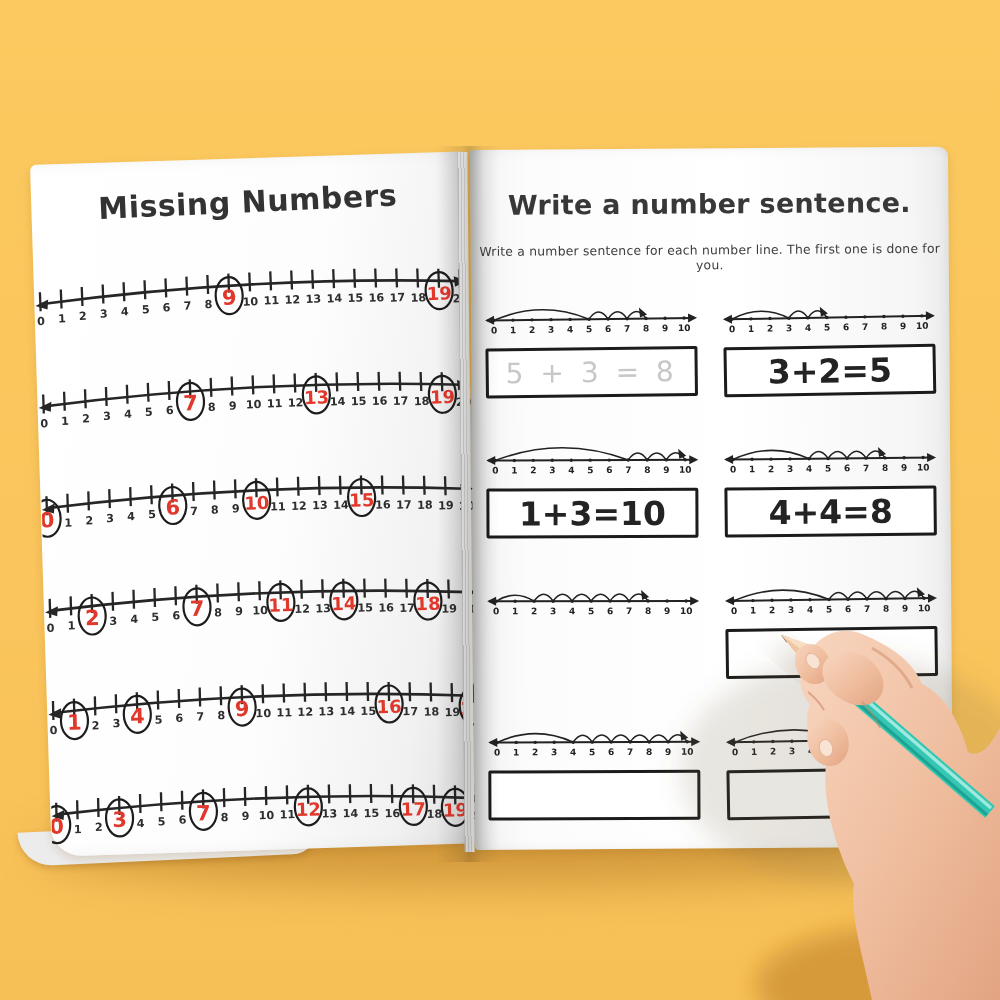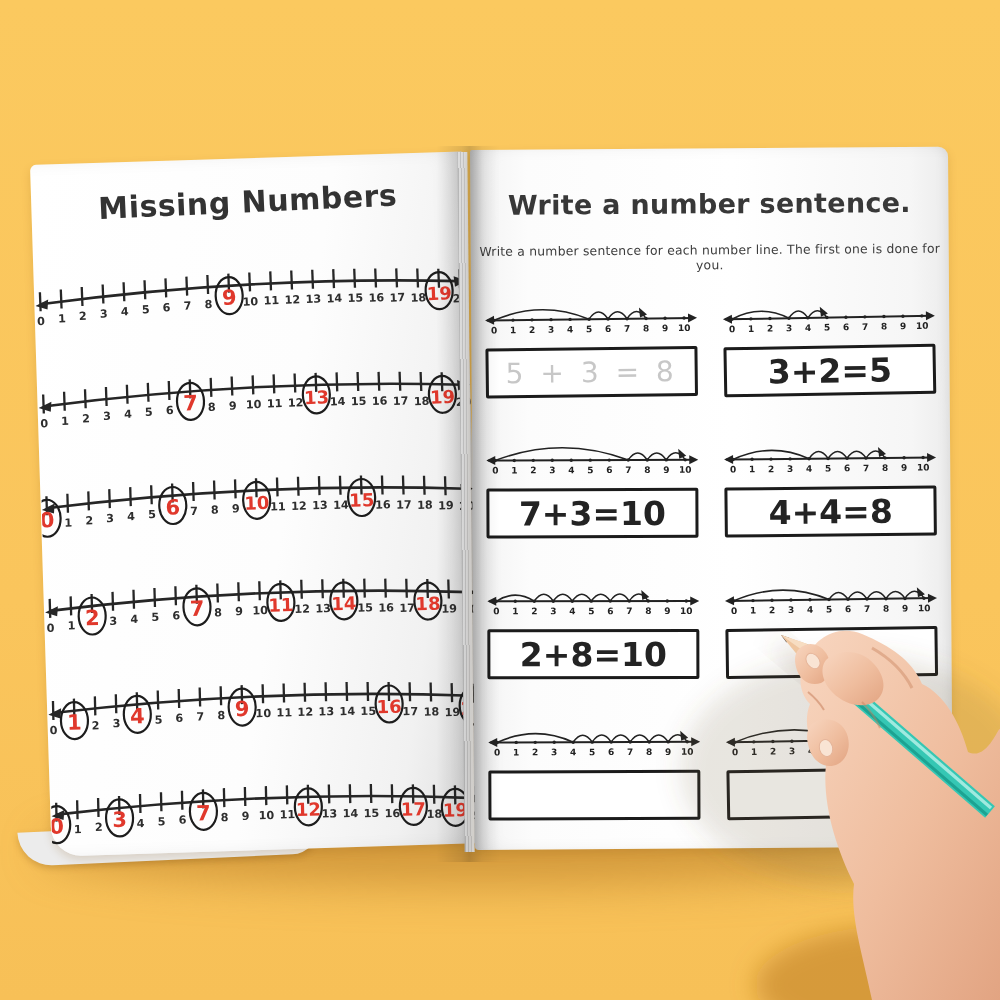--- a/index.html
+++ b/index.html
@@ -481,21 +481,21 @@
           <circle cx="180" cy="32" r="1.7" fill="#222222"></circle>
           <text x="180" y="45" text-anchor="middle" font-size="9" font-weight="700" fill="#222222">9</text>
           <circle cx="199" cy="32" r="1.7" fill="#222222"></circle>
           <text x="199" y="45" text-anchor="middle" font-size="9" font-weight="700" fill="#222222">10</text>
           <path d="M 9 32 Q 75.5 7 142 32" stroke="#222222" stroke-width="1.6" fill="none"></path>
           <path d="M 142 32 Q 151.5 18 161 32" stroke="#222222" stroke-width="1.5" fill="none"></path>
           <path d="M 161 32 Q 170.5 18 180 32" stroke="#222222" stroke-width="1.5" fill="none"></path>
           <path d="M 180 32 Q 189.5 18 199 32" stroke="#222222" stroke-width="1.5" fill="none"></path>
           <polygon points="192,21 200,28 193,31" fill="#222222"></polygon>
         </svg><div class="answer-box">
-          <span class="answer-text handwritten">7+3=10</span>
+          <span class="answer-text handwritten">1+3=10</span>
         </div></div>
       <div class="cell" style="top: 279px; left: 252px; transform: rotate(-0.2deg);"><svg width="212" height="48" viewBox="0 0 212 48">
           <line x1="2" y1="32" x2="209" y2="32" stroke="#222222" stroke-width="2"></line>
           <polygon points="0,32 9,27.5 9,36.5" fill="#222222"></polygon>
           <polygon points="212,32 203,27.5 203,36.5" fill="#222222"></polygon>
           <circle cx="9" cy="32" r="1.7" fill="#222222"></circle>
           <text x="9" y="45" text-anchor="middle" font-size="9" font-weight="700" fill="#222222">0</text>
           <circle cx="28" cy="32" r="1.7" fill="#222222"></circle>
           <text x="28" y="45" text-anchor="middle" font-size="9" font-weight="700" fill="#222222">1</text>
           <circle cx="47" cy="32" r="1.7" fill="#222222"></circle>
@@ -552,23 +552,21 @@
           <circle cx="199" cy="32" r="1.7" fill="#222222"></circle>
           <text x="199" y="45" text-anchor="middle" font-size="9" font-weight="700" fill="#222222">10</text>
           <path d="M 9 32 Q 28 19.8 47 32" stroke="#222222" stroke-width="1.6" fill="none"></path>
           <path d="M 47 32 Q 56.5 18 66 32" stroke="#222222" stroke-width="1.5" fill="none"></path>
           <path d="M 66 32 Q 75.5 18 85 32" stroke="#222222" stroke-width="1.5" fill="none"></path>
           <path d="M 85 32 Q 94.5 18 104 32" stroke="#222222" stroke-width="1.5" fill="none"></path>
           <path d="M 104 32 Q 113.5 18 123 32" stroke="#222222" stroke-width="1.5" fill="none"></path>
           <path d="M 123 32 Q 132.5 18 142 32" stroke="#222222" stroke-width="1.5" fill="none"></path>
           <path d="M 142 32 Q 151.5 18 161 32" stroke="#222222" stroke-width="1.5" fill="none"></path>
           <polygon points="154,21 162,28 155,31" fill="#222222"></polygon>
-        </svg><div class="answer-box">
-          <span class="answer-text handwritten">2+8=10</span>
-        </div></div>
+        </svg></div>
       <div class="cell" style="top: 420px; left: 252px; transform: rotate(-0.4deg);"><svg width="212" height="48" viewBox="0 0 212 48">
           <line x1="2" y1="32" x2="209" y2="32" stroke="#222222" stroke-width="2"></line>
           <polygon points="0,32 9,27.5 9,36.5" fill="#222222"></polygon>
           <polygon points="212,32 203,27.5 203,36.5" fill="#222222"></polygon>
           <circle cx="9" cy="32" r="1.7" fill="#222222"></circle>
           <text x="9" y="45" text-anchor="middle" font-size="9" font-weight="700" fill="#222222">0</text>
           <circle cx="28" cy="32" r="1.7" fill="#222222"></circle>
           <text x="28" y="45" text-anchor="middle" font-size="9" font-weight="700" fill="#222222">1</text>
           <circle cx="47" cy="32" r="1.7" fill="#222222"></circle>
           <text x="47" y="45" text-anchor="middle" font-size="9" font-weight="700" fill="#222222">2</text>

